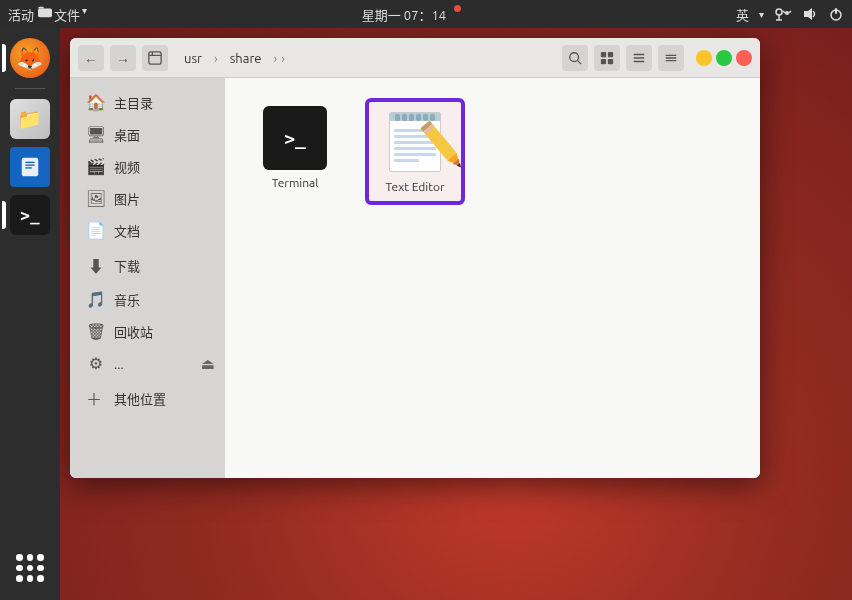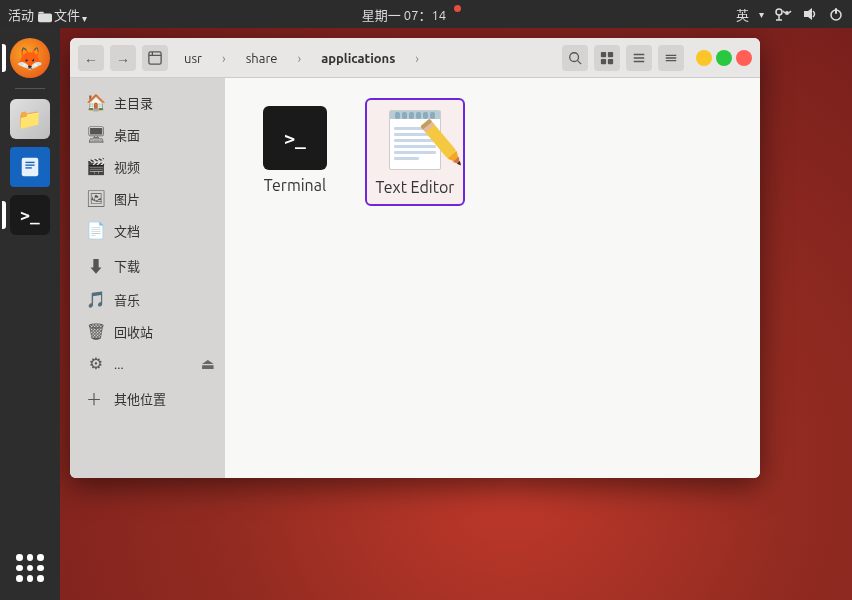--- a/index.html
+++ b/index.html
@@ -135,21 +135,21 @@
       cursor: pointer;
       display: flex;
       align-items: center;
       justify-content: center;
       font-size: 14px;
       color: #555;
     }
     .breadcrumb-bar {
       display: flex;
       align-items: center;
-      gap: 8px;
+      gap: 0;
       flex: 1;
     }
     .breadcrumb-item {
       padding: 4px 10px;
       font-size: 13px;
       color: #333;
       cursor: pointer;
       border-radius: 3px;
     }
     .breadcrumb-item.active { font-weight: bold; }
@@ -246,25 +246,25 @@
       display: flex;
       flex-direction: column;
       align-items: center;
       gap: 6px;
       cursor: pointer;
       padding: 8px;
       border-radius: 6px;
       width: 100px;
     }
     .file-item.selected {
-      border: 2px solid #6d28d9;
+      border: 4px solid #6d28d9;
       background: rgba(229,57,53,0.05);
     }
     .file-label {
-      font-size: 16px;
+      font-size: 12px;
       color: #333;
       text-align: center;
     }
 
     
     .terminal-icon-box {
       width: 64px; height: 64px;
       background: #1a1a1a;
       border-radius: 6px;
       display: flex;
@@ -388,21 +388,21 @@
     .sidebar::-webkit-scrollbar-thumb { background: #b0afae; border-radius: 3px; }
   </style>
 </head>
 <body>
 
 <div class="desktop-bg"></div>
 
 <div class="topbar">
   <div class="topbar-left">
     <span style="cursor:pointer;">活动</span>
-    <span style="display:flex;align-items:flex-end;gap:2px;cursor:pointer;">
+    <span style="display:flex;align-items:flex-start;gap:2px;cursor:pointer;">
 
       <svg width="14" height="14" viewBox="0 0 16 16" fill="#ddd">
         <rect x="0" y="4" width="16" height="10" rx="2"></rect>
         <path d="M0 4 Q0 2 2 2 L6 2 L7 4 Z"></path>
       </svg>
       <span>文件</span>
       <span style="font-size:10px;">▾</span>
     </span>
   </div>
   <div class="topbar-center">
@@ -488,21 +488,20 @@
         <line x1="1" y1="5" x2="15" y2="5" stroke="#555" stroke-width="1.5"></line>
         <line x1="5" y1="1" x2="5" y2="5" stroke="#555" stroke-width="1.5"></line>
       </svg>
     </button>
 
     <div class="breadcrumb-bar">
       <span class="breadcrumb-item">usr</span>
       <span class="breadcrumb-sep">›</span>
       <span class="breadcrumb-item">share</span>
       <span class="breadcrumb-sep">›</span>
-      <span class="breadcrumb-item active">applications</span>
       <span class="breadcrumb-sep">›</span>
     </div>
 
     <div class="titlebar-right">
 
       <button class="tb-btn">
         <svg width="14" height="14" viewBox="0 0 16 16">
           <circle cx="7" cy="7" r="5" stroke="#555" stroke-width="1.5" fill="none"></circle>
           <line x1="11" y1="11" x2="15" y2="15" stroke="#555" stroke-width="1.5"></line>
         </svg>

